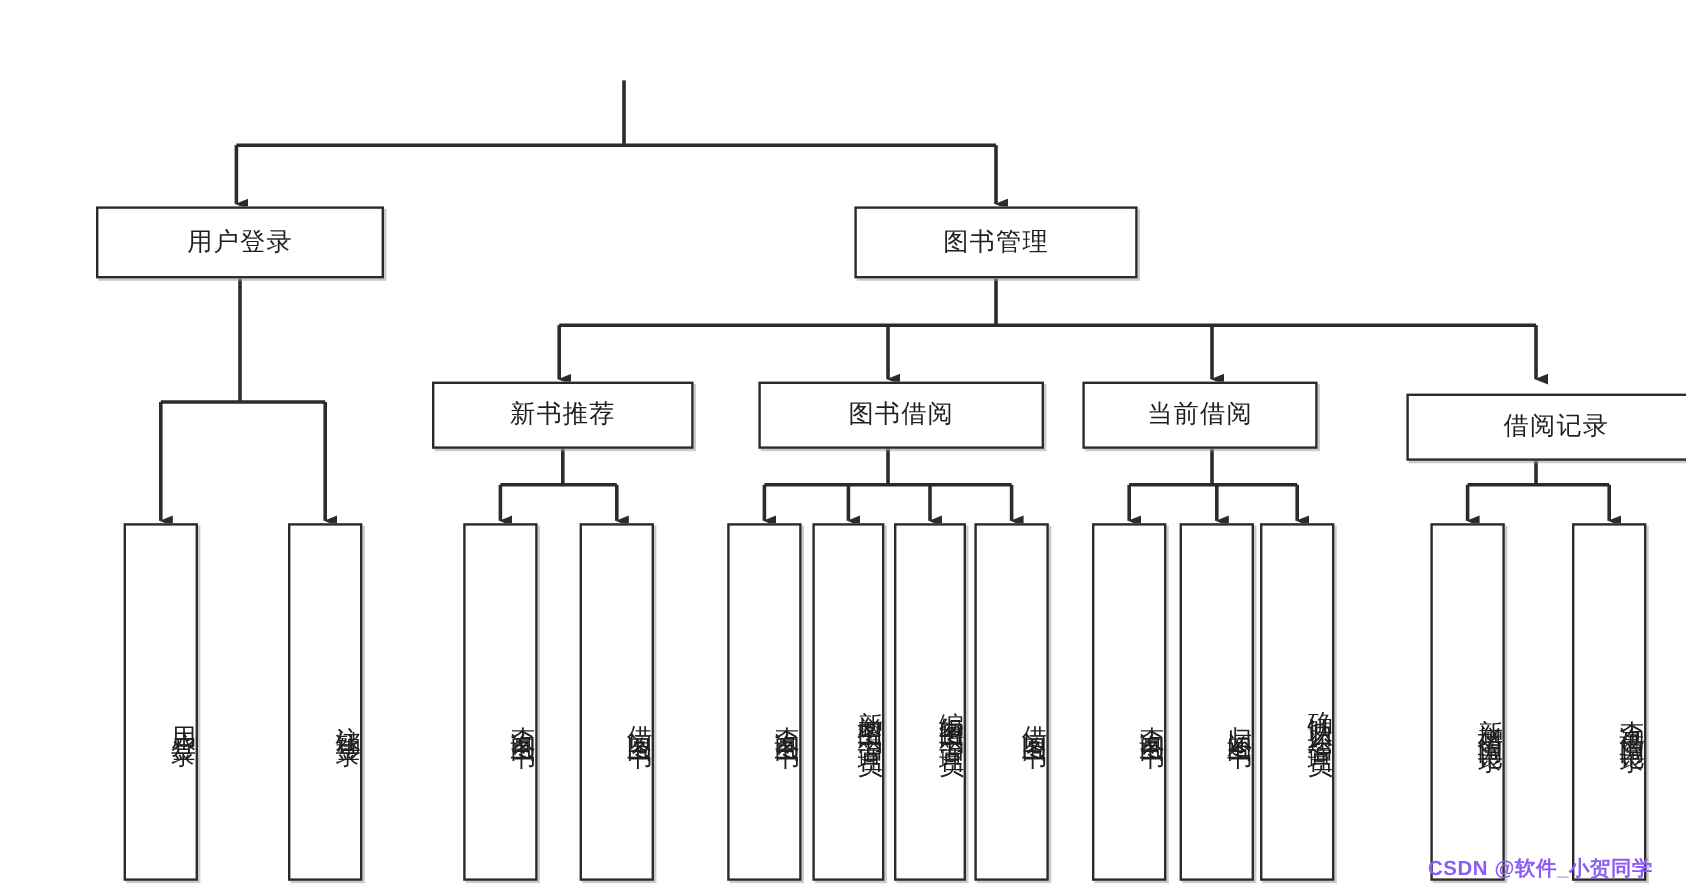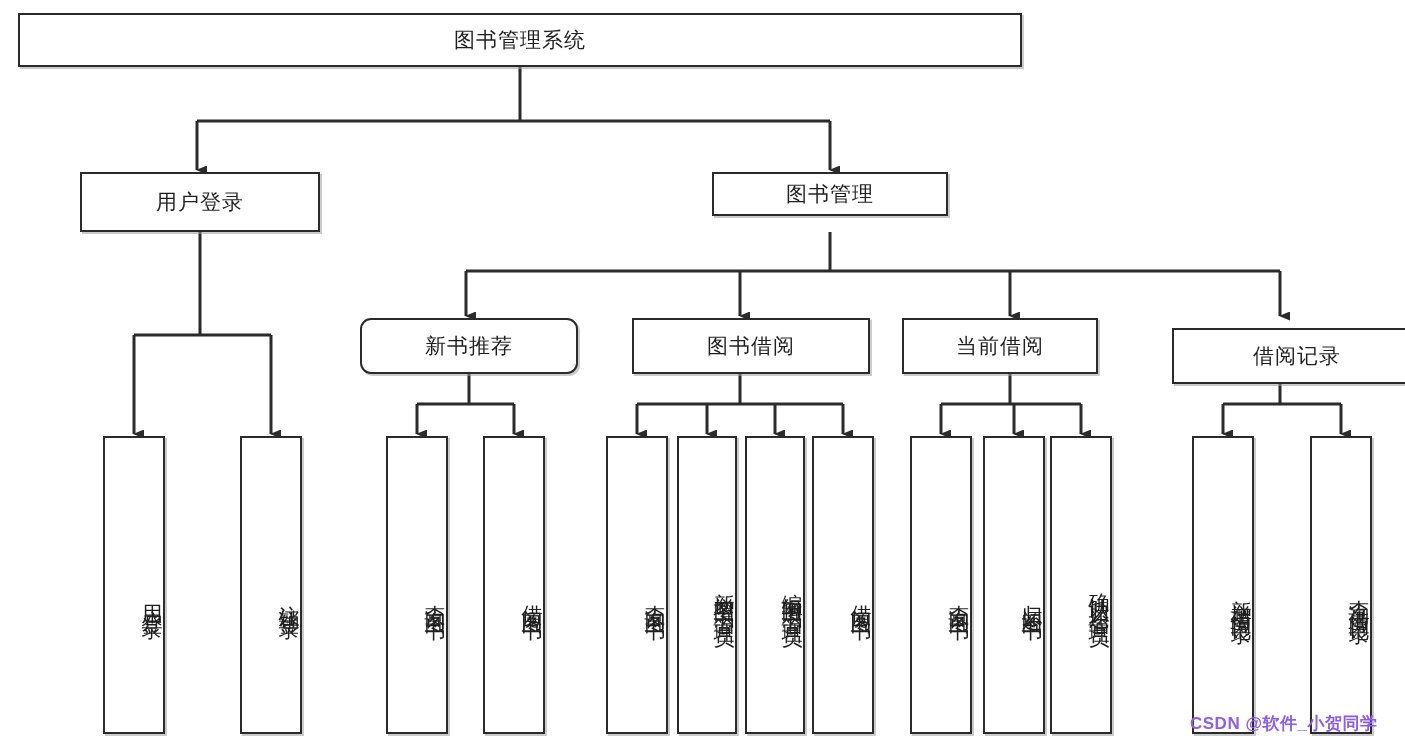--- a/index.html
+++ b/index.html
@@ -111,34 +111,31 @@
         <line x1="941" y1="404" x2="941" y2="434" marker-end="url(#arrowhead)"></line>
         <line x1="1014" y1="404" x2="1014" y2="434" marker-end="url(#arrowhead)"></line>
         <line x1="1081" y1="404" x2="1081" y2="434" marker-end="url(#arrowhead)"></line>
         <line x1="1280" y1="374" x2="1280" y2="404"></line>
         <line x1="1223" y1="404" x2="1341" y2="404"></line>
         <line x1="1223" y1="404" x2="1223" y2="434" marker-end="url(#arrowhead)"></line>
         <line x1="1341" y1="404" x2="1341" y2="434" marker-end="url(#arrowhead)"></line>
       </g>
   </svg>
 
-  <div class="node horiz" style="left: 18px; top: 13px; width: 1004px; height: 54px;">
-    <span class="node-label">图书管理系统</span>
-  </div>
 
   <div id="level2-nodes">
       <div class="node horiz" style="left: 80px; top: 172px; width: 240px; height: 60px;">
         <span class="node-label">用户登录</span>
       </div>
-      <div class="node horiz" style="left: 712px; top: 172px; width: 236px; height: 44px;">
+      <div class="node horiz" style="left: 712px; top: 172px; width: 236px; height: 60px;">
         <span class="node-label">图书管理</span>
       </div>
     </div>
   <div id="level3-nodes">
-      <div class="node horiz" style="left: 360px; top: 318px; width: 218px; height: 56px; border-radius: 11px;">
+      <div class="node horiz" style="left: 360px; top: 318px; width: 218px; height: 56px;">
         <span class="node-label">新书推荐</span>
       </div>
       <div class="node horiz" style="left: 632px; top: 318px; width: 238px; height: 56px;">
         <span class="node-label">图书借阅</span>
       </div>
       <div class="node horiz" style="left: 902px; top: 318px; width: 196px; height: 56px;">
         <span class="node-label">当前借阅</span>
       </div>
       <div class="node horiz" style="left: 1172px; top: 328px; width: 250px; height: 56px;">
         <span class="node-label">借阅记录</span>

